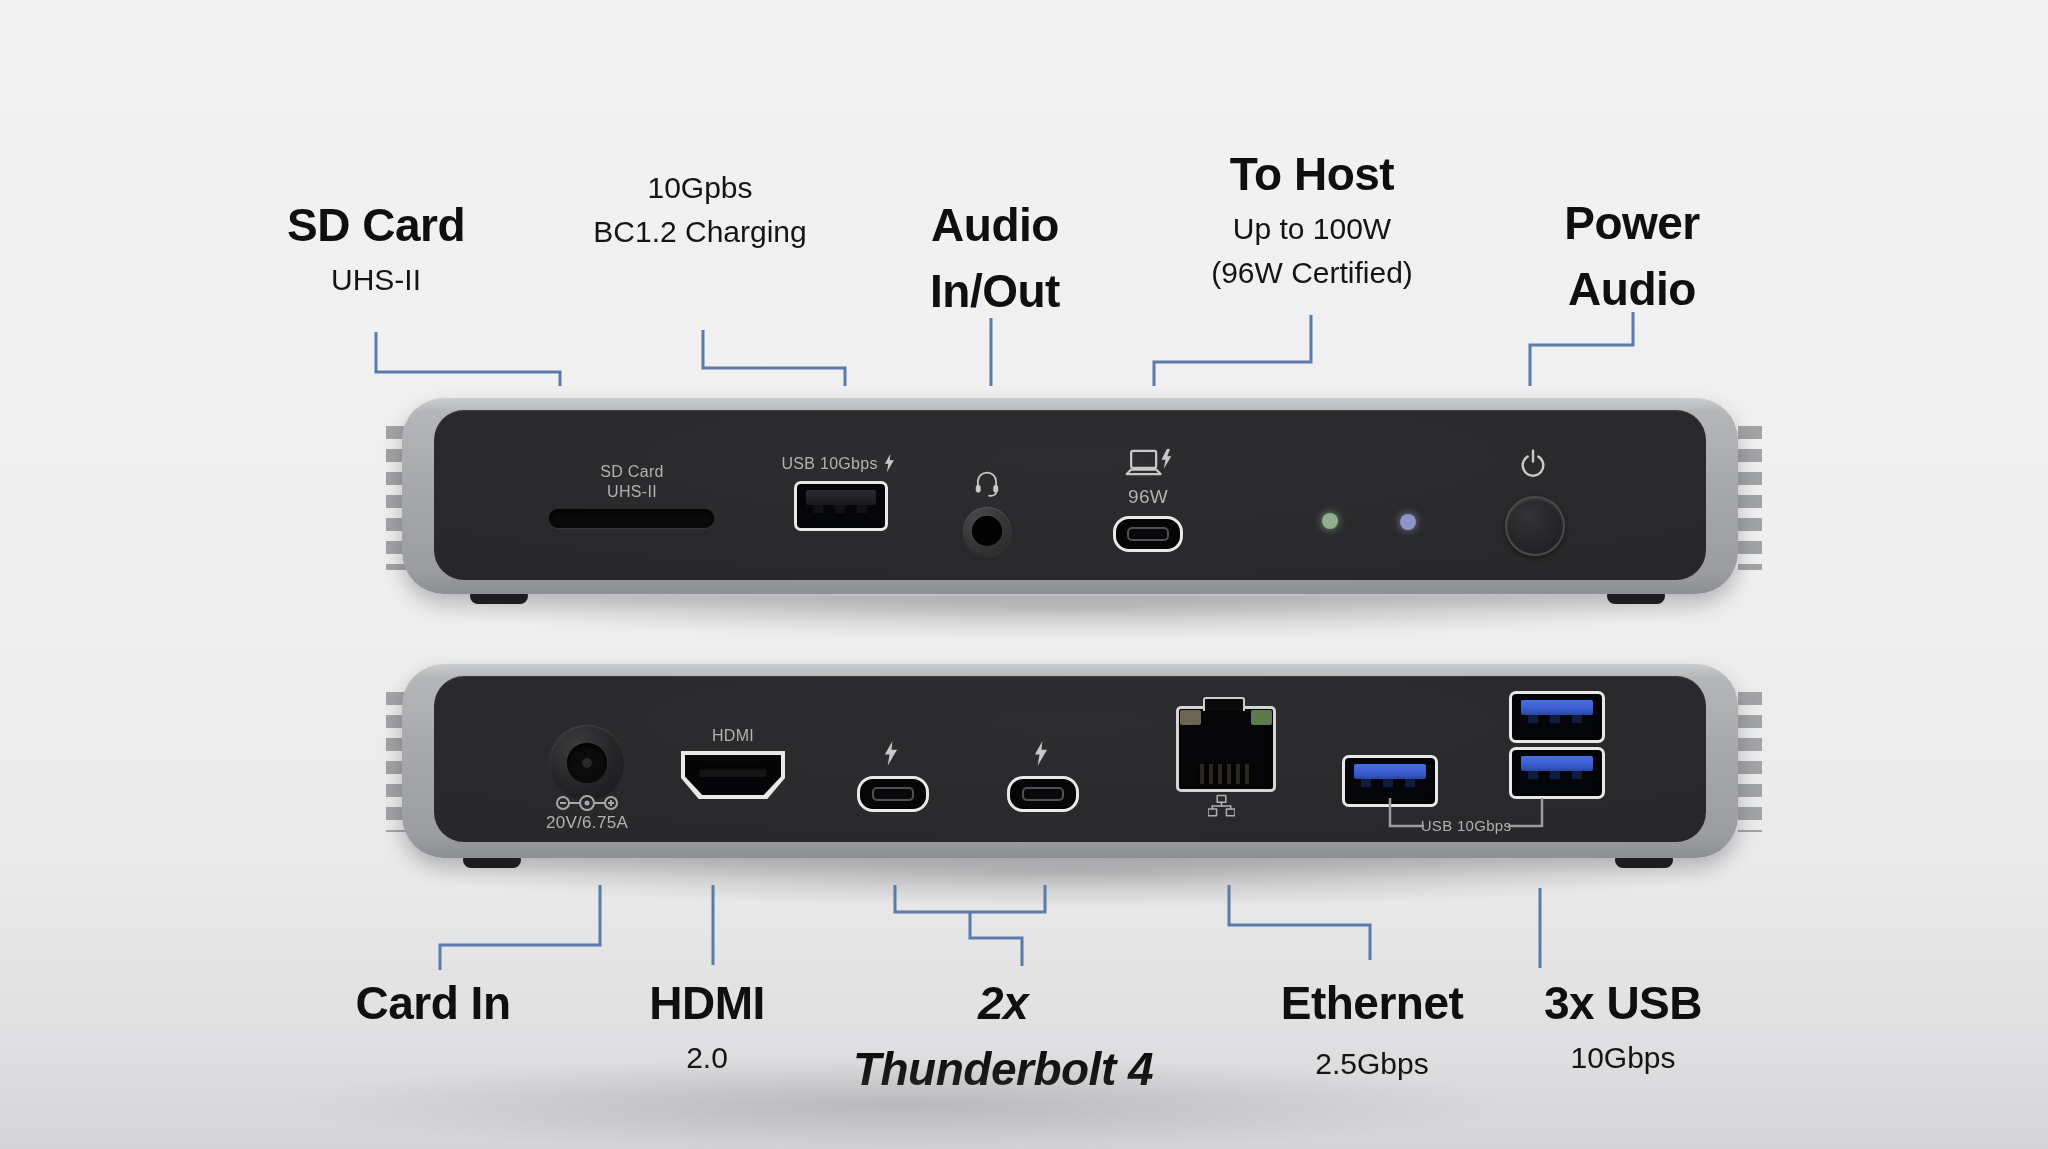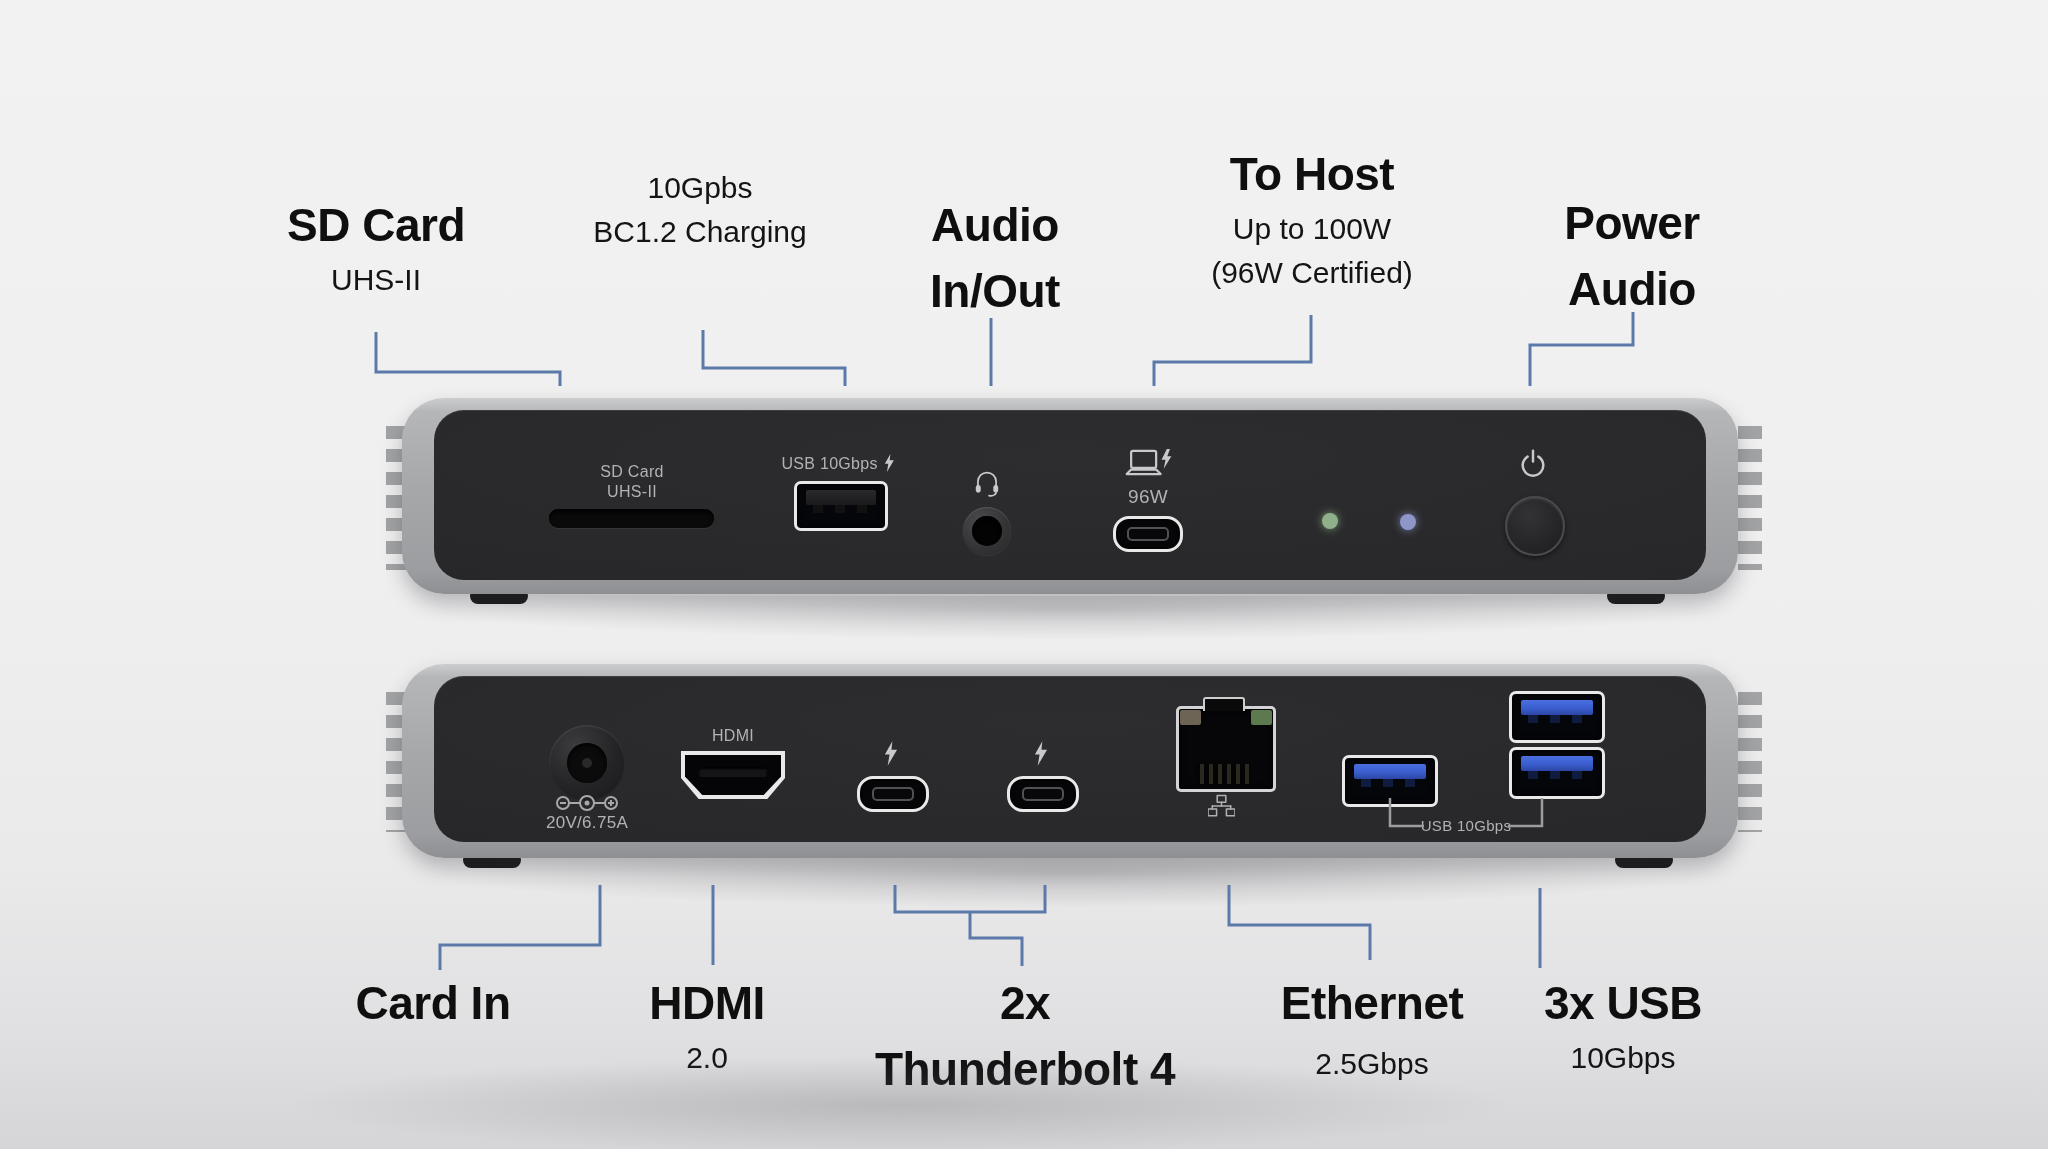--- a/index.html
+++ b/index.html
@@ -139,21 +139,21 @@
     <div class="title">Audio</div>
   </div>
 
   <div class="label" style="left:233px;top:976px;width:400px;">
     <div class="title">Card In</div>
   </div>
   <div class="label" style="left:507px;top:976px;width:400px;">
     <div class="title">HDMI</div>
     <div class="sub">2.0</div>
   </div>
-  <div class="label" style="left:725px;top:976px;width:600px;">
+  <div class="label" style="left:703px;top:976px;width:600px;font-style:italic;">
     <div class="title">2x</div>
     <div class="title">Thunderbolt 4</div>
   </div>
   <div class="label" style="left:1172px;top:976px;width:400px;">
     <div class="title">Ethernet</div>
     <div class="sub" style="margin-top:14px;">2.5Gbps</div>
   </div>
   <div class="label" style="left:1423px;top:976px;width:400px;">
     <div class="title">3x USB</div>
     <div class="sub">10Gbps</div>

